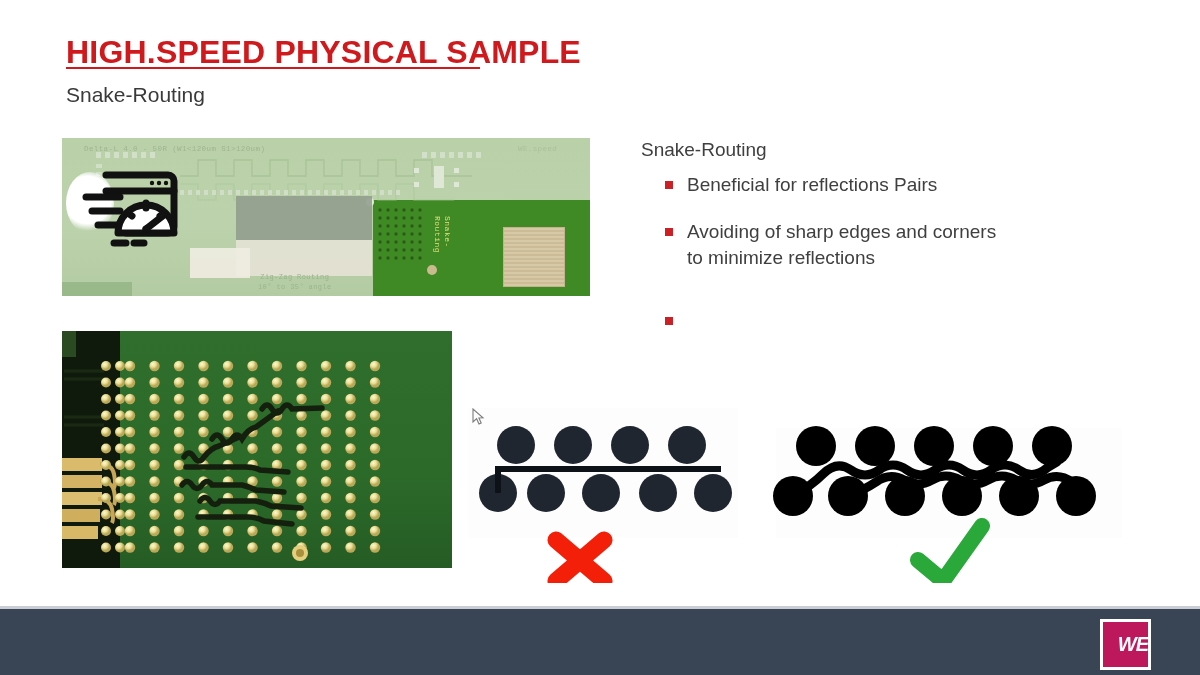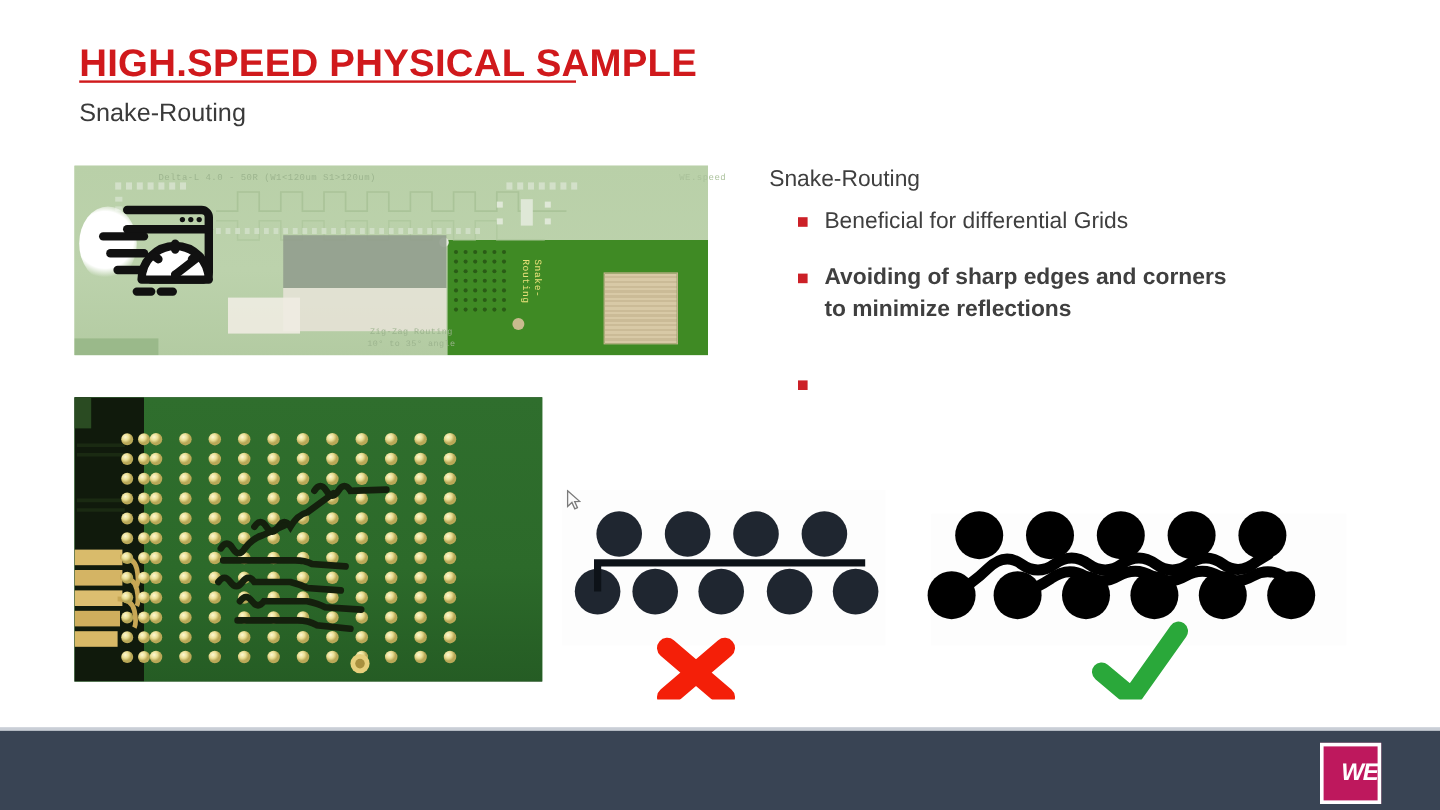--- a/index.html
+++ b/index.html
@@ -40,21 +40,21 @@
   }
   .pcb-top .darkhalf{
     position:absolute;left:311px;top:62px;width:217px;height:96px;
     background:#3f8a24;
   }
   .pcb-top .taperight{
     position:absolute;left:0;bottom:0;width:70px;height:14px;background:#9ab98a;
   }
   .silk{
     position:absolute;color:#9cb48e;font-family:"Liberation Mono",monospace;
-    font-size:7.5px;letter-spacing:.4px;white-space:nowrap;opacity:.95;margin-left:48px;
+    font-size:7.5px;letter-spacing:.4px;white-space:nowrap;opacity:.95;
   }
   .silk-main{left:84px;top:145px;}
   .silk-we{left:518px;top:145px;color:#a9c099;}
   .silk-zig{left:258px;top:272px;color:#9bb38d;font-size:7px;line-height:1.45;text-align:center;}
   .grayblock{
     position:absolute;left:236px;top:196px;width:136px;height:44px;
     background:#8f9b8c;opacity:.85;
   }
   .creamblock{
     position:absolute;left:236px;top:240px;width:136px;height:36px;
@@ -526,24 +526,24 @@
                q14,-8 28,0 q14,8 28,0 q14,-8 28,2 l8,4"></path>
     </g>
     <path d="M150,152 L175,173 L214,118" stroke="#2aa83a" stroke-width="16" fill="none" stroke-linecap="round" stroke-linejoin="round"></path>
   </svg>
 
   <div class="bullets">
     <div class="bullets-head">Snake-Routing</div>
 
     <div class="bullet-row">
       <div class="bullet-mark"></div>
-      <div class="bullet-text" style="white-space:pre-line;">Beneficial for differential Grids</div>
+      <div class="bullet-text" style="white-space:pre-line;">Beneficial for reflections Pairs</div>
     </div>
 
-    <div class="bullet-row" style="margin-bottom:38px;font-weight:bold;">
+    <div class="bullet-row" style="margin-bottom:38px;">
       <div class="bullet-mark"></div>
       <div class="bullet-text" style="white-space:pre-line;">Avoiding of sharp edges and corners
 to minimize reflections</div>
     </div>
 
     <div class="bullet-row">
       <div class="bullet-mark"></div>
     </div>
   </div>
 

